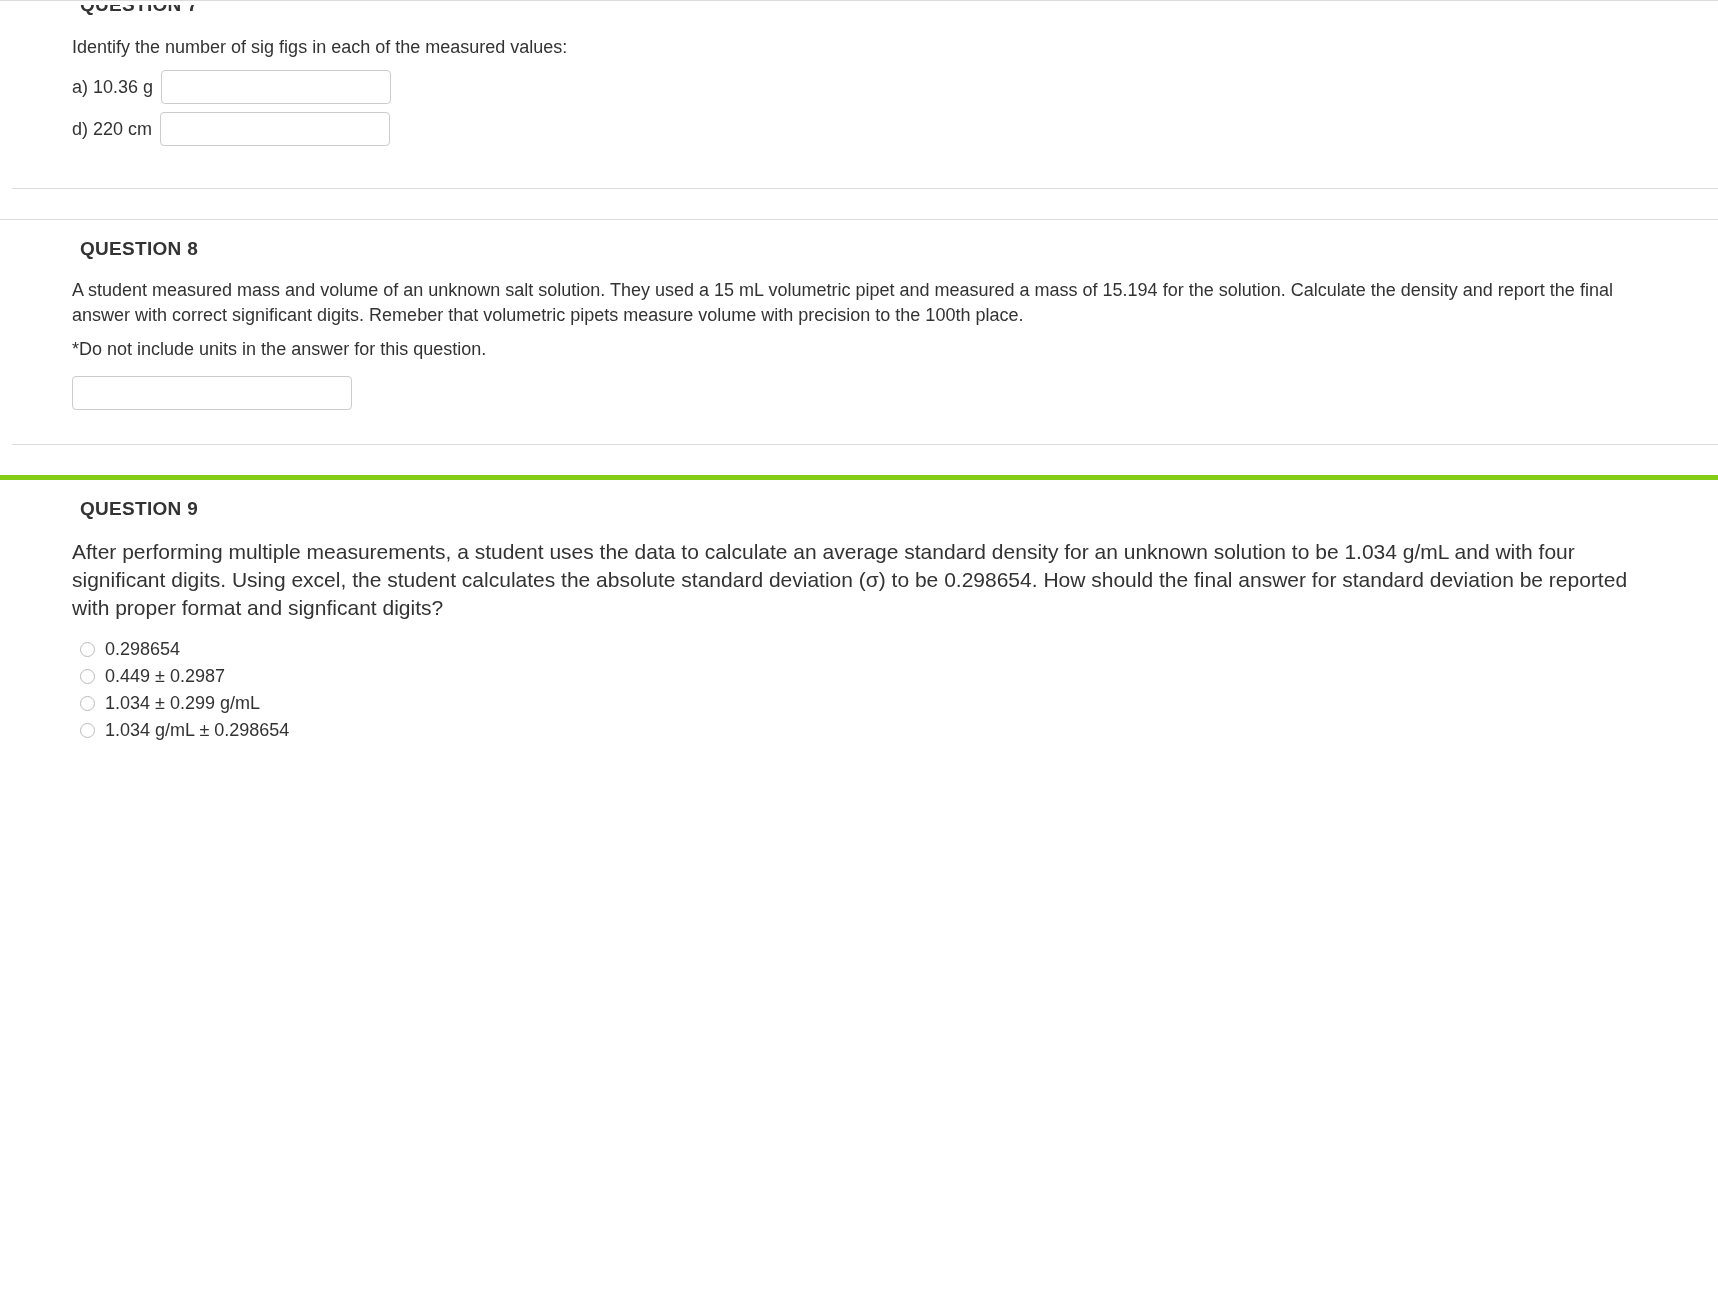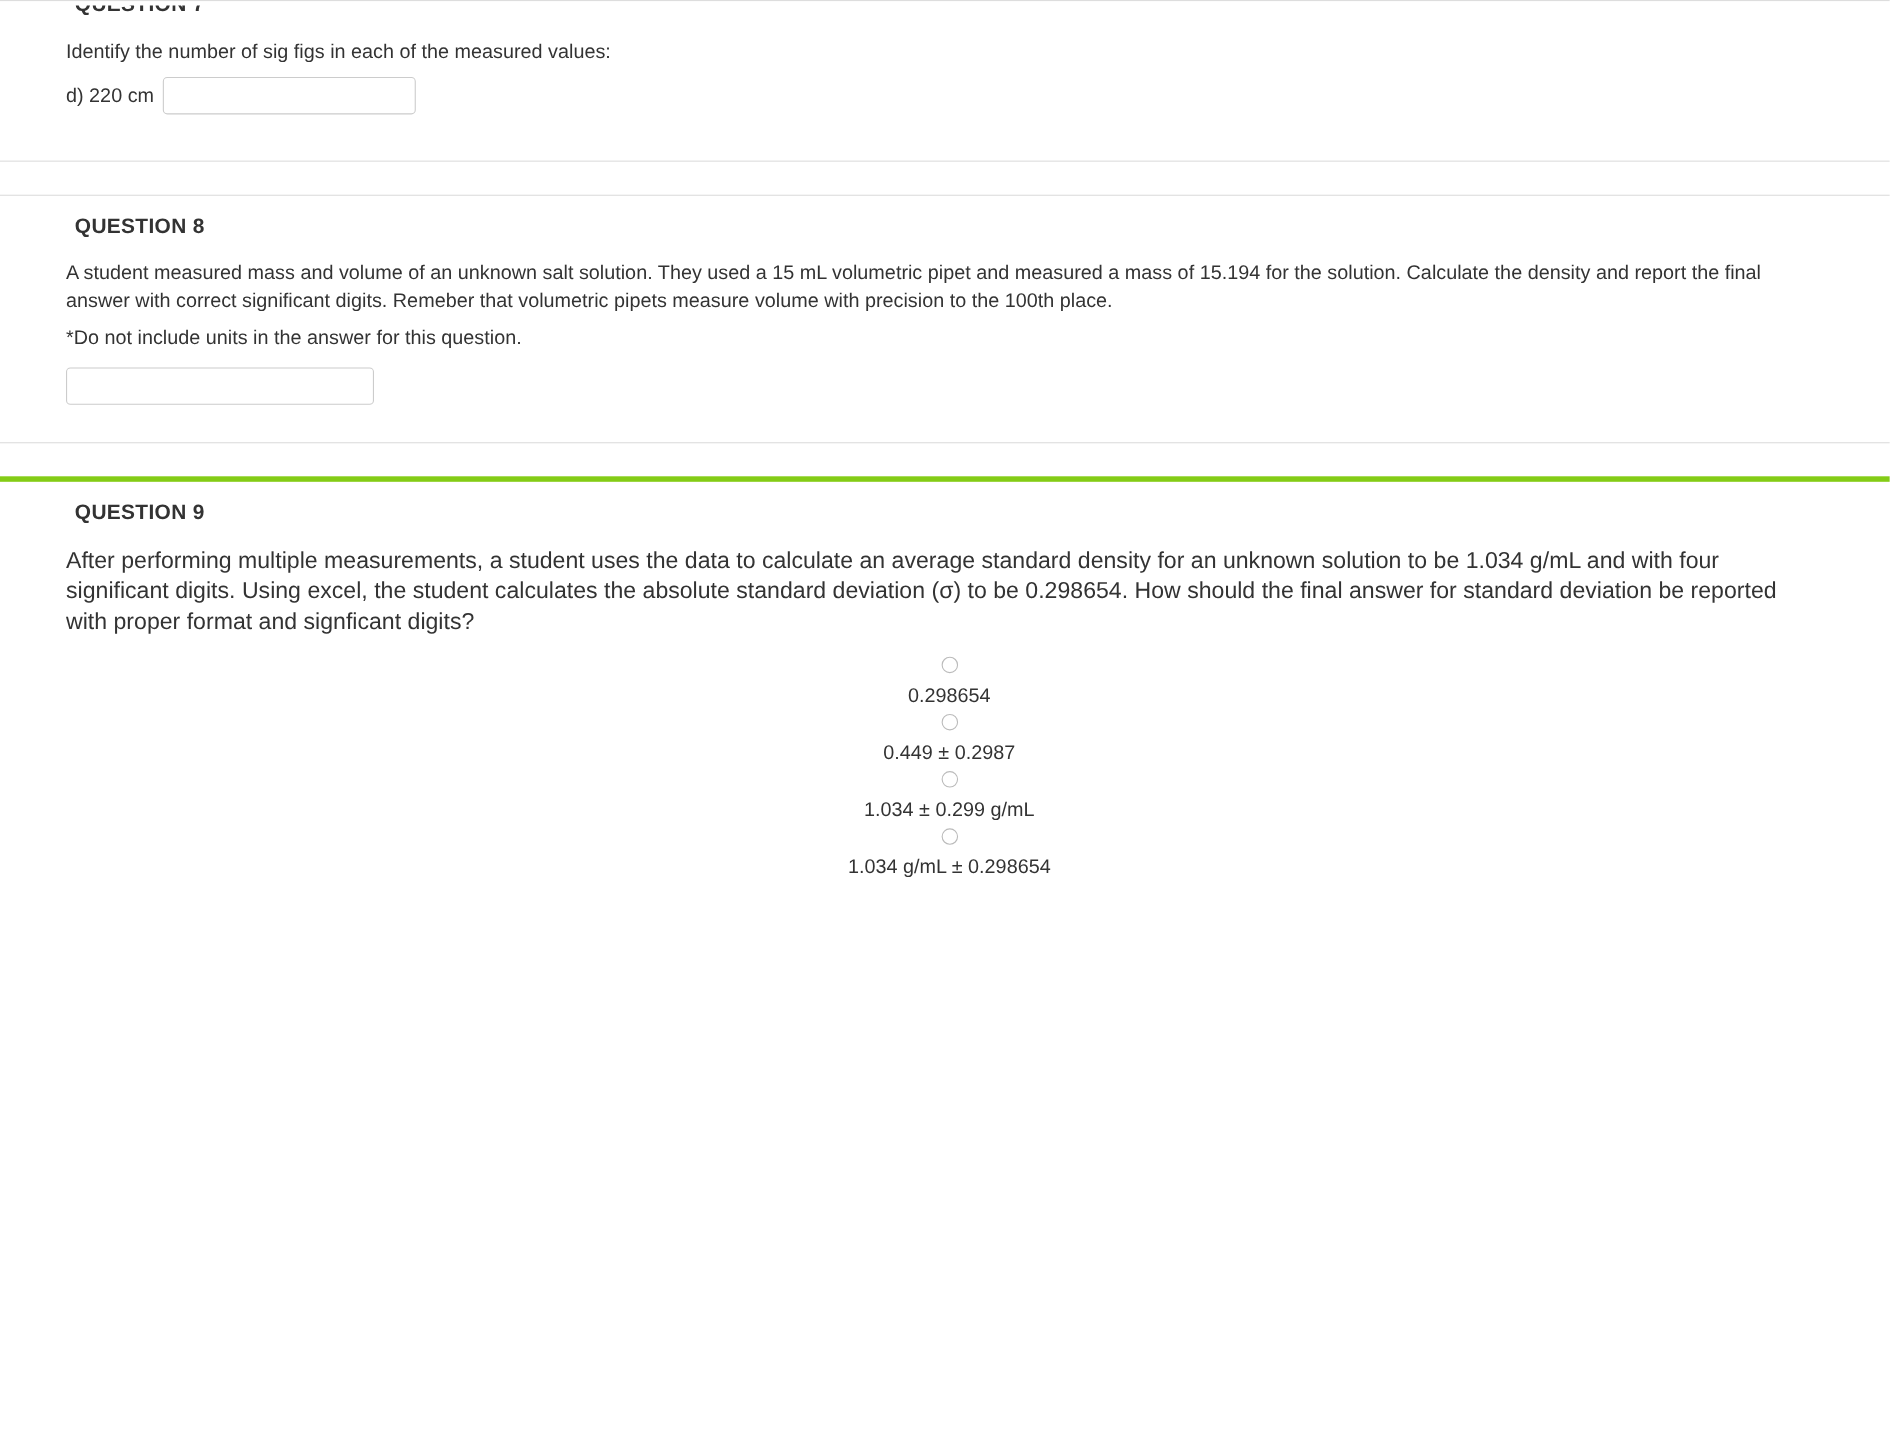--- a/index.html
+++ b/index.html
@@ -11,20 +11,21 @@
     background: #fff;
   }
   .page { width: 100%; }
   .question-block {
     border-top: 1px solid #ddd;
     padding: 0 0 30px 0;
   }
   .question-inner {
     border-bottom: 1px solid #ddd;
     padding: 18px 60px 34px 60px;
+    margin-left: 12px;
   }
   .question-header {
     font-weight: 700;
     font-size: 19px;
     letter-spacing: 0.3px;
     color: #333;
     margin: 0 0 18px 8px;
   }
   .question-header.cutoff {
     margin-top: -14px;
@@ -63,21 +64,20 @@
     line-height: 1.35;
     margin: 0 0 16px 0;
   }
   .option-row {
     display: flex;
     align-items: center;
     gap: 10px;
     margin: 6px 0 6px 8px;
     font-size: 18px;
     color: #333;
-    flex-direction: column;
   }
   .radio {
     appearance: none;
     -webkit-appearance: none;
     width: 15px;
     height: 15px;
     border: 1.5px solid #bbb;
     border-radius: 50%;
     margin: 0;
     flex-shrink: 0;
@@ -86,20 +86,24 @@
 </head>
 <body>
 
 <div class="page">
 
   <div class="question-block">
     <div class="question-inner">
       <div class="question-header cutoff">QUESTION 7</div>
       <p class="prompt">Identify the number of sig figs in each of the measured values:</p>
 
+      <div class="row">
+        <span class="row-label">a) 10.36 g</span>
+        <input class="text-input" type="text" style="">
+      </div>
       <div class="row">
         <span class="row-label">d) 220 cm</span>
         <input class="text-input" type="text" style="">
       </div>
     </div>
   </div>
 
   <div class="question-block">
     <div class="question-inner">
       <div class="question-header">QUESTION 8</div>

